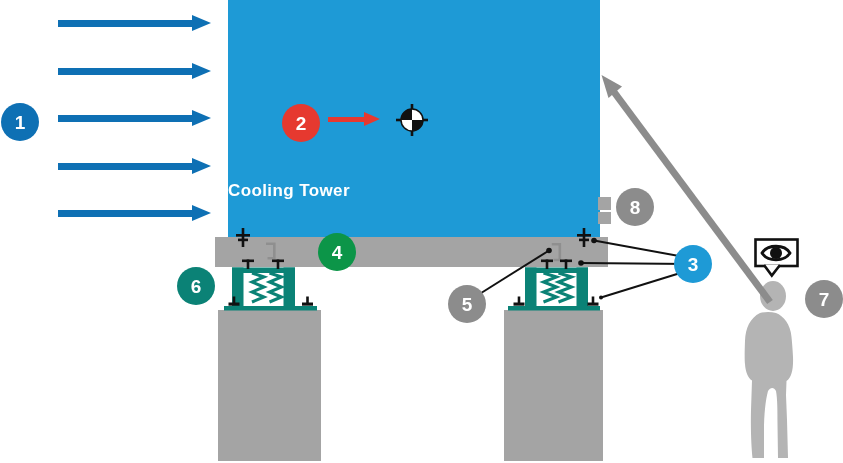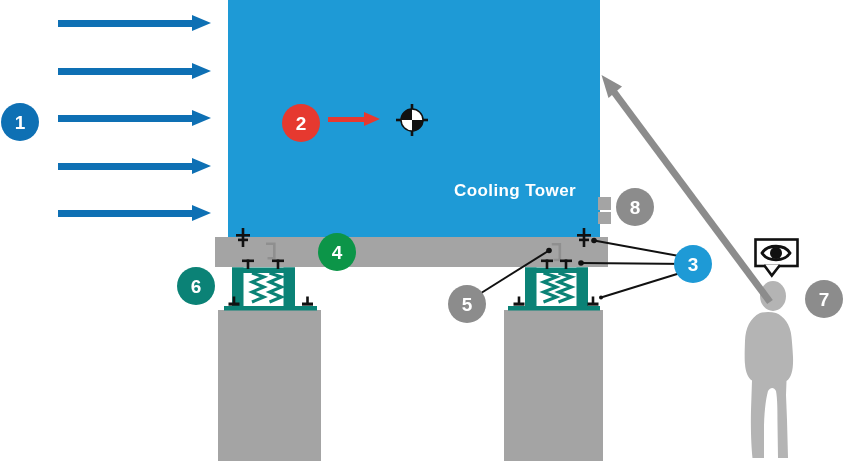--- a/index.html
+++ b/index.html
@@ -7,21 +7,21 @@
           font-family:"Liberation Sans",sans-serif;}
 
   
   .tower{position:absolute;left:228px;top:0;width:372px;height:237px;background:#1E9AD6;}
   .beam{position:absolute;left:215px;top:237px;width:393px;height:29.5px;background:#A4A4A4;}
   .pedestal{position:absolute;top:310px;height:151px;background:#A4A4A4;}
   .ped-left{left:218px;width:103px;}
   .ped-right{left:504px;width:99px;}
   .sq{position:absolute;left:598px;width:12.5px;height:12.5px;background:#A4A4A4;}
 
-  .tower-label{position:absolute;left:228px;top:181px;width:348px;text-align:right;
+  .tower-label{position:absolute;left:228px;top:181px;width:348px;text-align:left;
                color:#fff;font-weight:bold;font-size:17px;letter-spacing:.4px;}
 
   
   .callout{position:absolute;width:38px;height:38px;border-radius:50%;
            display:flex;align-items:center;justify-content:center;
            color:#fff;font-weight:bold;font-size:19px;line-height:1;}
 
   
   .warrow{position:absolute;left:58px;width:153px;height:17px;}
   .warrow .shaft{position:absolute;left:0;top:5px;width:136px;height:7px;background:#0E70B4;}

